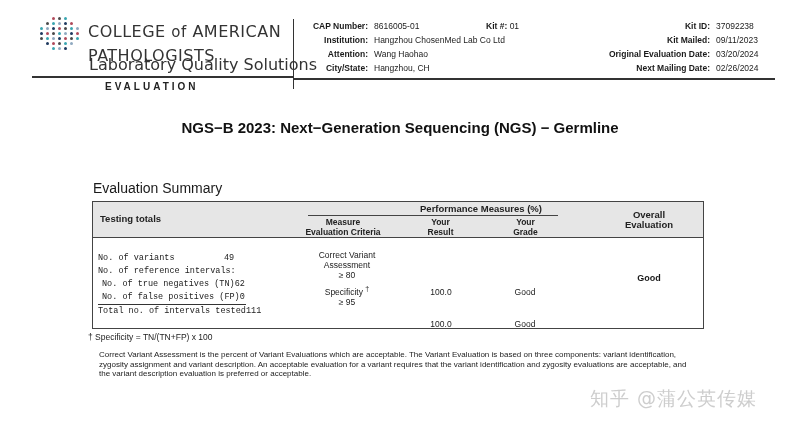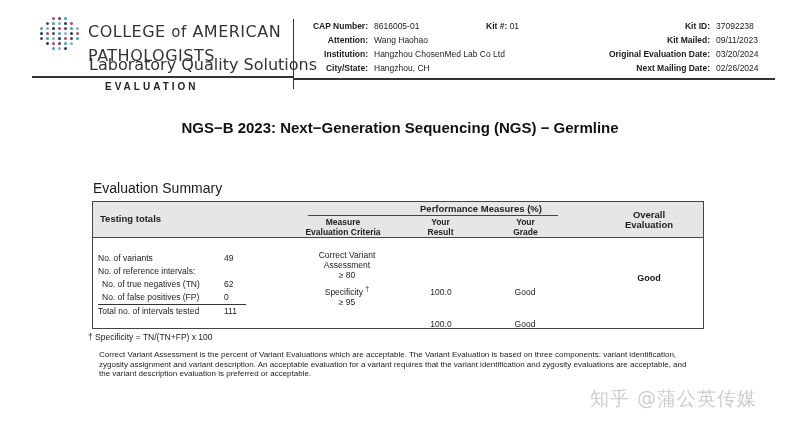--- a/index.html
+++ b/index.html
@@ -40,21 +40,21 @@
   .th { position: absolute; font-weight: bold; font-size: 8.5px; text-align: center; line-height: 10px; color: #222; }
   .th-testing { left: 7px; top: 12px; font-size: 9.5px; text-align: left; }
   .th-perf { left: 220px; width: 336px; top: 2px; font-size: 9.5px; }
   .perf-line { position: absolute; left: 215px; width: 250px; top: 13px; border-top: 1px solid #444; }
   .th-measure { left: 205px; width: 90px; top: 15px; }
   .th-result { left: 300px; width: 95px; top: 15px; }
   .th-grade { left: 385px; width: 95px; top: 15px; }
   .th-overall { left: 500px; width: 112px; top: 8px; font-size: 9.5px; }
 
   .totals { position: absolute; left: 5px; top: 50px; width: 148px; font-size: 8.5px; line-height: 13px; color: #222; }
-  .totals .r { display: flex; justify-content: space-between; white-space: nowrap; }
+  .totals .r { display: flex; justify-content: space-between; white-space: nowrap; font-family: Liberation Mono, monospace; }
   .totals .r.indent .tl { padding-left: 4px; }
   .totals .r.total { border-top: 1px solid #333; }
   .totals .tv { text-align: left; width: 22px; }
 
   .crit { position: absolute; font-size: 8.5px; line-height: 10px; text-align: center; color: #222; }
   .crit-1 { left: 210px; width: 88px; top: 48px; }
   .crit-2 { left: 210px; width: 88px; top: 82px; }
   .res { position: absolute; font-size: 8.5px; text-align: center; width: 80px; color: #222; margin-top: 28px; }
   .res-1 { left: 308px; top: 57px; }
   .res-2 { left: 308px; top: 89px; }
@@ -136,26 +136,26 @@
 <div class="eval-label">EVALUATION</div>
 <div class="hdr-vline"></div>
 <div class="hdr-rule-right"></div>
 
 <div class="info-grid info-left">
   <div class="row">
       <span class="lbl">CAP Number:</span>
       <span class="val">8616005-01</span>
     </div>
   <div class="row">
+      <span class="lbl">Institution:</span>
+      <span class="val">Hangzhou ChosenMed Lab Co Ltd</span>
+    </div>
+  <div class="row">
       <span class="lbl">Attention:</span>
       <span class="val">Wang Haohao</span>
-    </div>
-  <div class="row">
-      <span class="lbl">Institution:</span>
-      <span class="val">Hangzhou ChosenMed Lab Co Ltd</span>
     </div>
   <div class="row">
       <span class="lbl">City/State:</span>
       <span class="val">Hangzhou, CH</span>
     </div>
 </div>
 <div class="kit-num">
   <span class="lbl">Kit #:</span>
   <span>01</span>
 </div>

